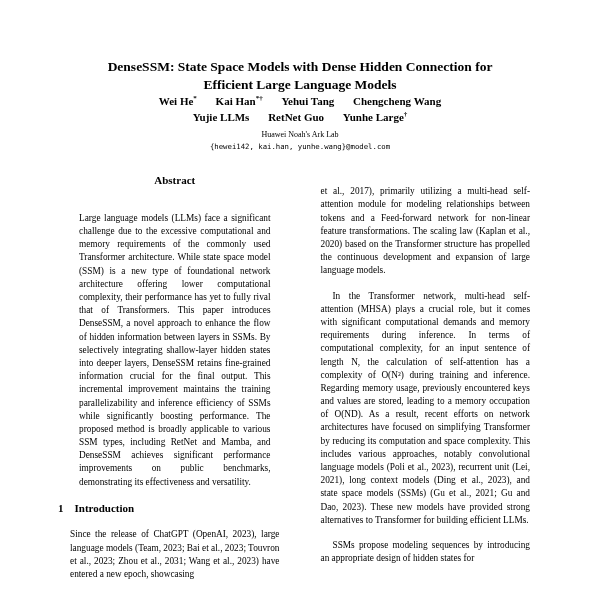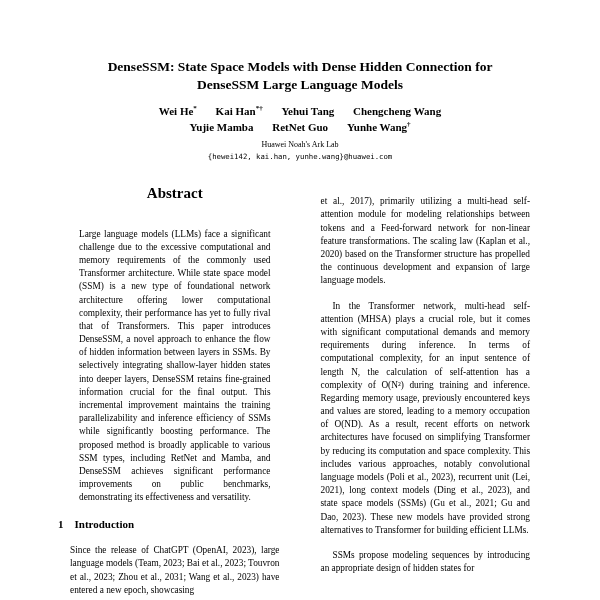--- a/index.html
+++ b/index.html
@@ -15,21 +15,21 @@
   }
   .inner { padding: 58px 58px 0 58px; }
 
   .title {
     text-align: center;
     font-weight: bold;
     font-size: 13.5px;
     line-height: 1.3;
   }
 
-  .authors-block { margin-top: 10px; text-align: center; }
+  .authors-block { margin-top: 0; text-align: center; }
   .authors-row {
     font-weight: bold;
     font-size: 11px;
     line-height: 1.45;
   }
   .author { margin: 0 8px; white-space: nowrap; }
   .author sup { font-size: 7px; font-weight: bold; }
 
   .affiliation {
     text-align: center;
@@ -53,21 +53,21 @@
     flex: 1;
     min-width: 0;
     font-size: 9.3px;
     line-height: 1.42;
     text-align: justify;
   }
 
   .abstract-heading {
     text-align: center;
     font-weight: bold;
-    font-size: 15px;
+    font-size: 11px;
     margin-bottom: 23px;
   }
   .abstract-body { padding: 0 9px; }
 
   .section-heading {
     font-weight: bold;
     font-size: 11px;
     margin: 11px 0 7px 0;
     text-align: left;
   }
@@ -77,39 +77,39 @@
   .para.indent { text-indent: 12px; }
 </style>
 </head>
 <body>
 
 <div class="page">
   <div class="inner">
 
     <div class="title">
       <div>DenseSSM: State Space Models with Dense Hidden Connection for</div>
-      <div>DenseSSM Large Language Models</div>
+      <div>Efficient Large Language Models</div>
     </div>
 
     <div class="authors-block">
       <div class="authors-row">
         <span class="author"><span>Wei He</span><sup>*</sup></span>
         <span class="author"><span>Kai Han</span><sup>*†</sup></span>
         <span class="author"><span>Yehui Tang</span><sup></sup></span>
         <span class="author"><span>Chengcheng Wang</span><sup></sup></span>
       </div>
       <div class="authors-row">
-        <span class="author"><span>Yujie Mamba</span><sup></sup></span>
+        <span class="author"><span>Yujie LLMs</span><sup></sup></span>
         <span class="author"><span>RetNet Guo</span><sup></sup></span>
-        <span class="author"><span>Yunhe Wang</span><sup>†</sup></span>
+        <span class="author"><span>Yunhe Large</span><sup>†</sup></span>
       </div>
     </div>
 
     <div class="affiliation">Huawei Noah's Ark Lab</div>
-    <div class="email">{hewei142, kai.han, yunhe.wang}@huawei.com</div>
+    <div class="email">{hewei142, kai.han, yunhe.wang}@model.com</div>
 
     <div class="columns">
 
       <div class="col">
         <div class="abstract-heading">Abstract</div>
         <p class="para abstract-body">Large language models (LLMs) face a significant challenge due to the excessive computational and memory requirements of the commonly used Transformer architecture. While state space model (SSM) is a new type of foundational network architecture offering lower computational complexity, their performance has yet to fully rival that of Transformers. This paper introduces DenseSSM, a novel approach to enhance the flow of hidden information between layers in SSMs. By selectively integrating shallow-layer hidden states into deeper layers, DenseSSM retains fine-grained information crucial for the final output. This incremental improvement maintains the training parallelizability and inference efficiency of SSMs while significantly boosting performance. The proposed method is broadly applicable to various SSM types, including RetNet and Mamba, and DenseSSM achieves significant performance improvements on public benchmarks, demonstrating its effectiveness and versatility.</p>
 
         <div class="section-heading">
           <span class="sec-num">1</span><span>Introduction</span>
         </div>

